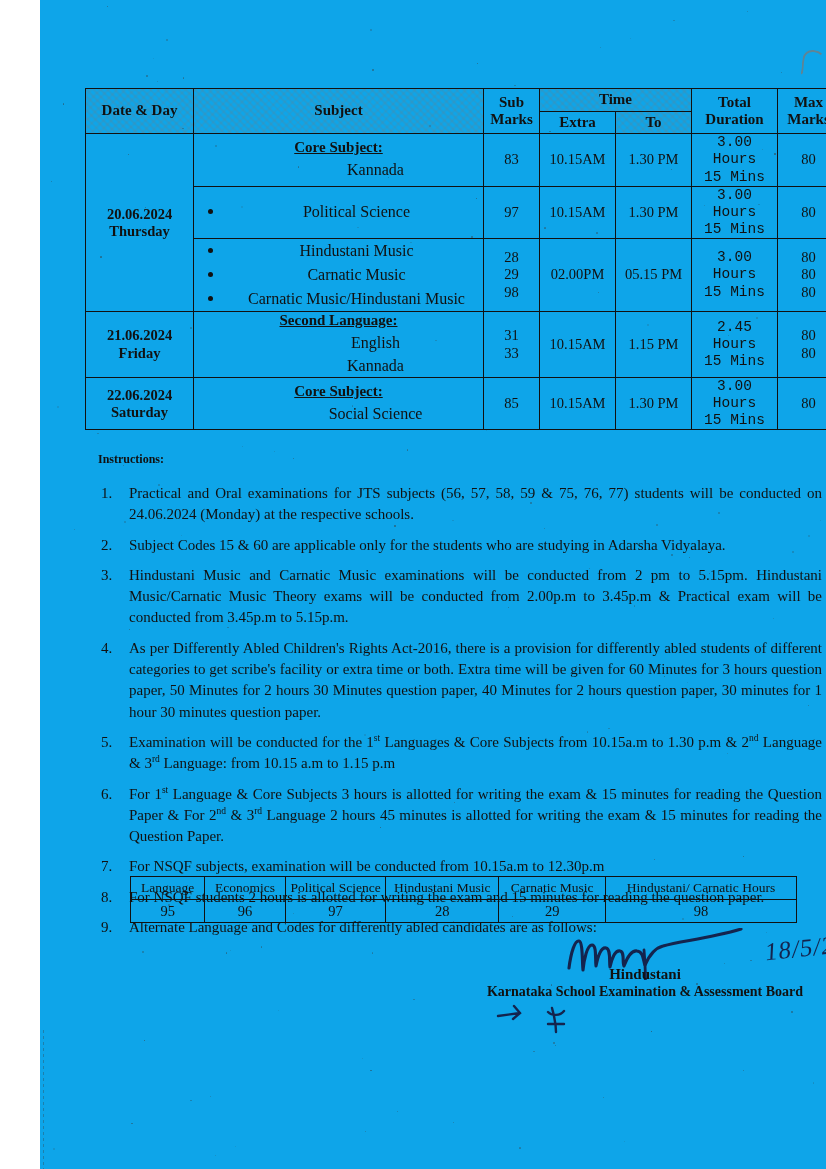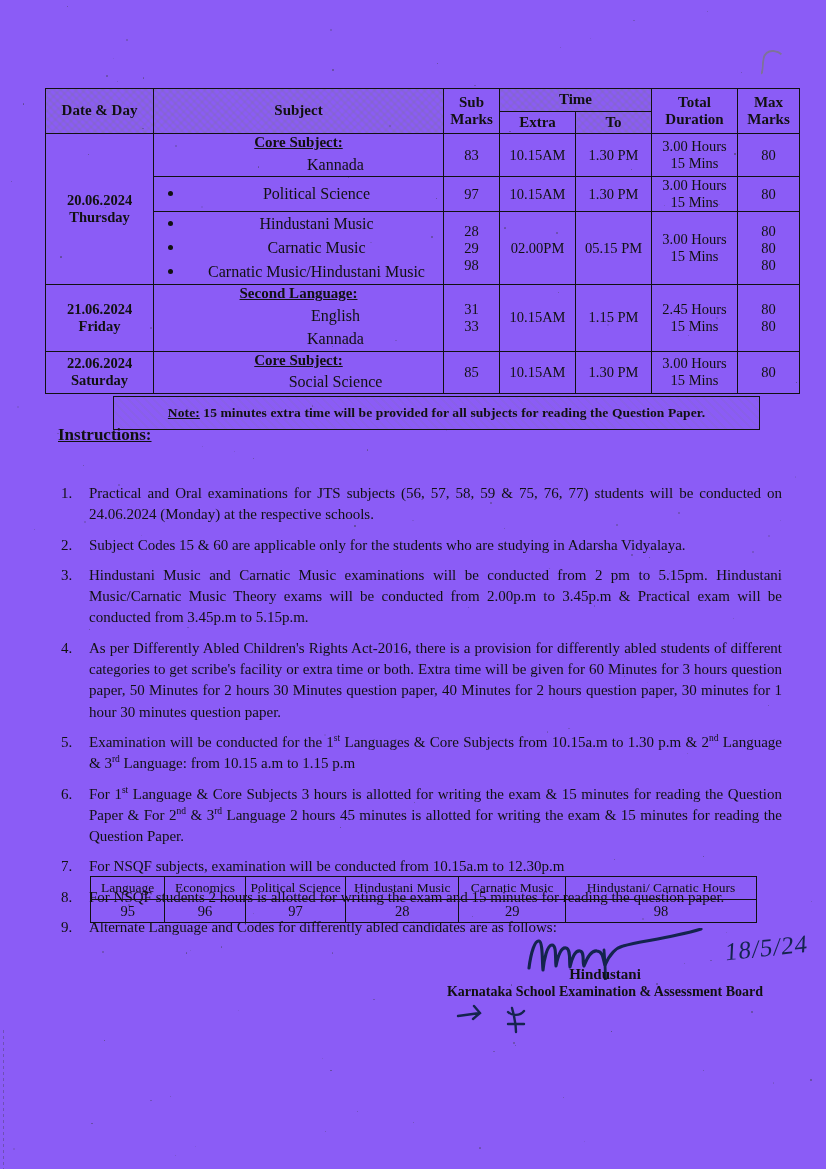--- a/index.html
+++ b/index.html
@@ -13,21 +13,22 @@
     height: 1169px;
     position: relative;
     font-family: "Liberation Serif", "DejaVu Serif", serif;
     color: #111111;
     overflow: hidden;
   }
 
   .page {
     position: absolute;
     inset: 0;
-    background: #8b5cf6;
+    background: #0ea5e9;
+    margin-left: 40px;
   }
 
   
   .speck {
     position: absolute;
     background: #3a3a3a;
     border-radius: 50%;
     opacity: .5;
   }
 
@@ -123,21 +124,21 @@
     top: 9px;
     width: 5px;
     height: 5px;
     background: #111;
     border-radius: 50%;
   }
   .codes-stack, .marks-stack {
     line-height: 1.58;
     font-size: 15.5px;
   }
-  .dur-cell { font-size: 13.5px; line-height: 1.25; }
+  .dur-cell { font-size: 13.5px; line-height: 1.25; font-family: Liberation Mono, monospace; }
   .time-cell { font-size: 13.5px; }
   .marks-cell { font-size: 15.5px; }
   .code-cell { font-size: 15.5px; }
 
   
   .note-box {
     position: absolute;
     left: 113px;
     top: 396px;
     width: 645px;
@@ -157,24 +158,23 @@
   }
   .note-box .note-lbl {
     font-weight: bold;
     text-decoration: underline;
   }
 
   
   .instr-title {
     position: absolute;
     left: 58px;
-    top: 425px;
-    font-weight: bold;
-    font-size: 17px;
-    text-decoration: underline;
+    top: 452px;
+    font-weight: bold;
+    font-size: 12px;
   }
   .instr-list {
     position: absolute;
     left: 58px;
     top: 483px;
     width: 724px;
   }
   .instr-item {
     display: flex;
     align-items: flex-start;
@@ -417,26 +417,20 @@
               <div>15 Mins</div>
             </td>
             <td class="marks-cell marks-stack">
               <div>80</div>
             </td>
           </tr>
         </tbody>
     </table>
   </div>
 
-  <div class="note-box">
-    <div class="note-txt">
-      <span class="note-lbl">Note:</span>
-      <span>15 minutes extra time will be provided for all subjects for reading the Question Paper.</span>
-    </div>
-  </div>
 
   <div class="instr-title">Instructions:</div>
   <div class="instr-list" id="instr-list">
       <div class="instr-item">
         <div class="instr-num">1.</div>
         <div class="instr-txt">Practical and Oral examinations for JTS subjects (56, 57, 58, 59 &amp; 75, 76, 77) students will be conducted on 24.06.2024 (Monday) at the respective schools.</div>
       </div>
       <div class="instr-item">
         <div class="instr-num">2.</div>
         <div class="instr-txt">Subject Codes 15 &amp; 60 are applicable only for the students who are studying in Adarsha Vidyalaya.</div>

